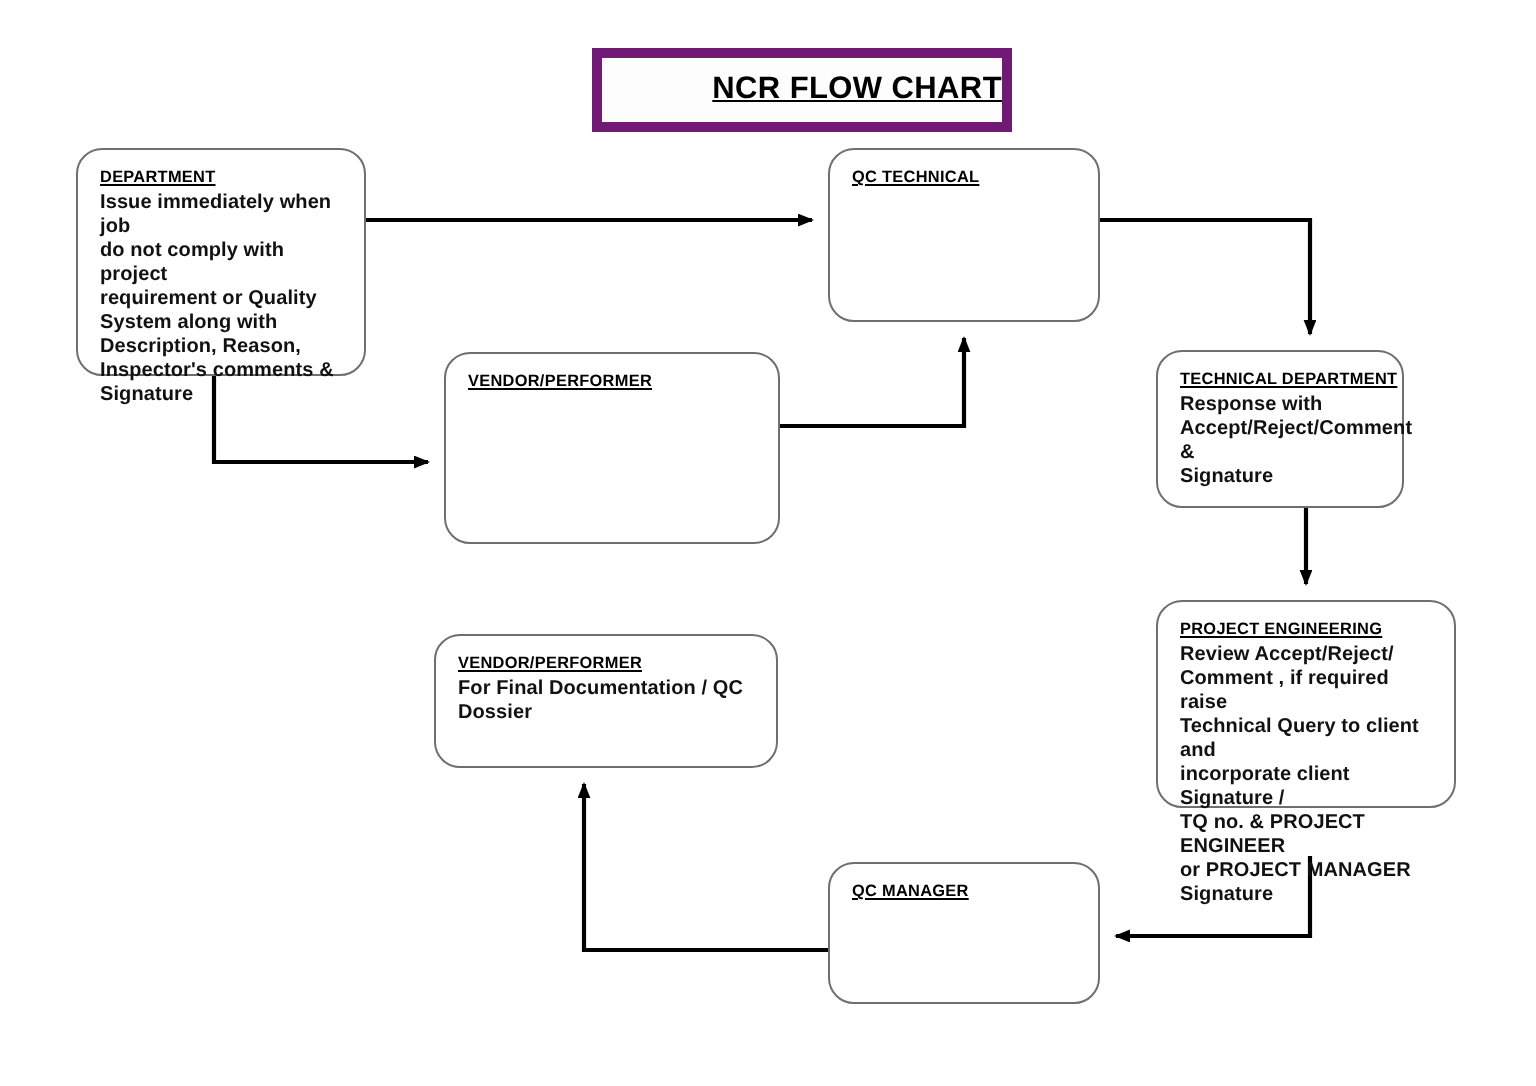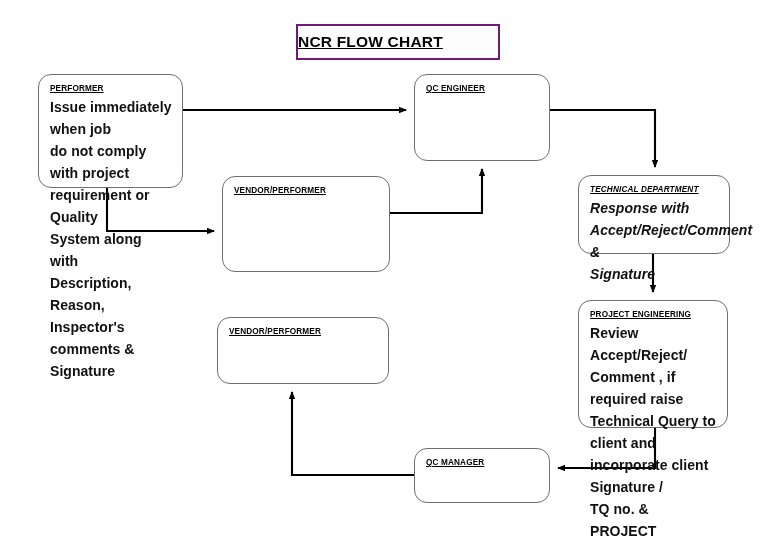--- a/index.html
+++ b/index.html
@@ -24,25 +24,25 @@
     width: 768px;
     height: 543px;
     pointer-events: none;
   }
   .title-box {
     position: absolute;
     left: 296px;
     top: 24px;
     width: 200px;
     height: 32px;
-    border: 2px solid #701a75;
+    border: 5px solid #701a75;
     background: #fdfdfd;
     display: flex;
     align-items: center;
-    justify-content: flex-start;
+    justify-content: flex-end;
   }
   .title-text {
     font-size: 15.5px;
     font-weight: bold;
     color: #000000;
     text-decoration: underline;
     letter-spacing: 0.2px;
     white-space: nowrap;
   }
   .node {
@@ -57,34 +57,34 @@
   .node-title {
     font-size: 8.2px;
     font-weight: bold;
     color: #000000;
     text-decoration: underline;
     letter-spacing: 0.15px;
     margin-bottom: 3px;
     white-space: nowrap;
   }
   .node-body {
-    font-size: 14px;
+    font-size: 10px;
     font-weight: bold;
     color: #111111;
-    line-height: 22px;
+    line-height: 12px;
     letter-spacing: 0.05px;
     white-space: pre-line;
   }
   
   #node-inspector        { left: 38px;  top: 74px;  width: 145px; height: 114px; }
   #node-qc-engineer      { left: 414px; top: 74px;  width: 136px; height: 87px;  }
   #node-vendor-response  { left: 222px; top: 176px; width: 168px; height: 96px;  }
-  #node-technical-dept   { left: 578px; top: 175px; width: 152px; height: 79px; font-style: italic;  }
-  #node-project-eng      { left: 578px; top: 300px; width: 150px; height: 128px; }
-  #node-qc-manager       { left: 414px; top: 448px; width: 136px; height: 55px;  }
+  #node-technical-dept   { left: 578px; top: 175px; width: 124px; height: 79px;  }
+  #node-project-eng      { left: 578px; top: 300px; width: 150px; height: 104px; }
+  #node-qc-manager       { left: 414px; top: 431px; width: 136px; height: 71px;  }
   #node-vendor-final     { left: 217px; top: 317px; width: 172px; height: 67px;  }
 </style>
 </head>
 <body>
 
 <div id="canvas">
 
   <svg id="edges" viewBox="0 0 768 543" width="768" height="543" xmlns="http://www.w3.org/2000/svg">
     <defs>
       <marker id="arrow-r" markerWidth="8" markerHeight="8" refX="7" refY="3.2" orient="auto" markerUnits="userSpaceOnUse">
@@ -114,32 +114,32 @@
     <path d="M 655 428 L 655 468 L 558 468" fill="none" stroke="#000000" stroke-width="2.1" marker-end="url(#arrow-l)"></path>
 
     <path d="M 414 475 L 292 475 L 292 392" fill="none" stroke="#000000" stroke-width="2.1" marker-end="url(#arrow-u)"></path>
   </svg>
 
   <div class="title-box">
     <span class="title-text">NCR FLOW CHART</span>
   </div>
 
   <div class="node" id="node-inspector">
-    <div class="node-title">PERFORMER</div>
+    <div class="node-title">DEPARTMENT</div>
     <div class="node-body">Issue immediately when job
 do not comply with project
 requirement or Quality
 System along  with
 Description, Reason,
 Inspector's comments &amp;
 Signature</div>
   </div>
 
   <div class="node" id="node-qc-engineer">
-    <div class="node-title">QC ENGINEER</div>
+    <div class="node-title">QC TECHNICAL</div>
   </div>
 
   <div class="node" id="node-vendor-response">
     <div class="node-title">VENDOR/PERFORMER</div>
   </div>
 
   <div class="node" id="node-technical-dept">
     <div class="node-title">TECHNICAL DEPARTMENT</div>
     <div class="node-body">Response with
 Accept/Reject/Comment &amp;
@@ -156,15 +156,17 @@
 or PROJECT MANAGER
 Signature</div>
   </div>
 
   <div class="node" id="node-qc-manager">
     <div class="node-title">QC MANAGER</div>
   </div>
 
   <div class="node" id="node-vendor-final">
     <div class="node-title">VENDOR/PERFORMER</div>
+    <div class="node-body">For Final Documentation / QC
+Dossier</div>
   </div>
 
 </div>
 
 </body></html>

